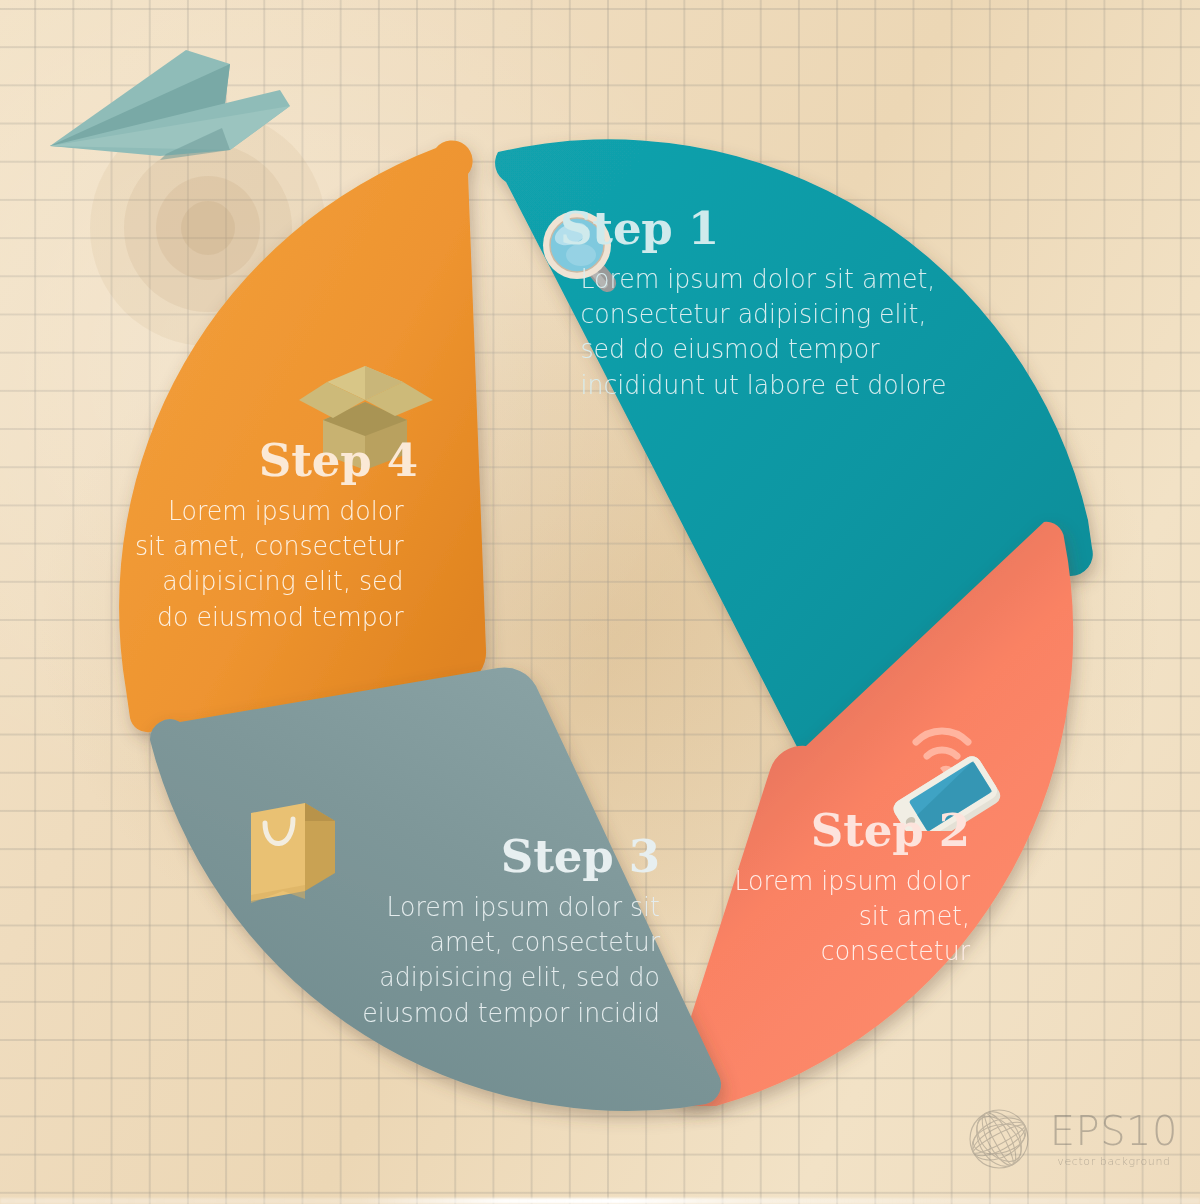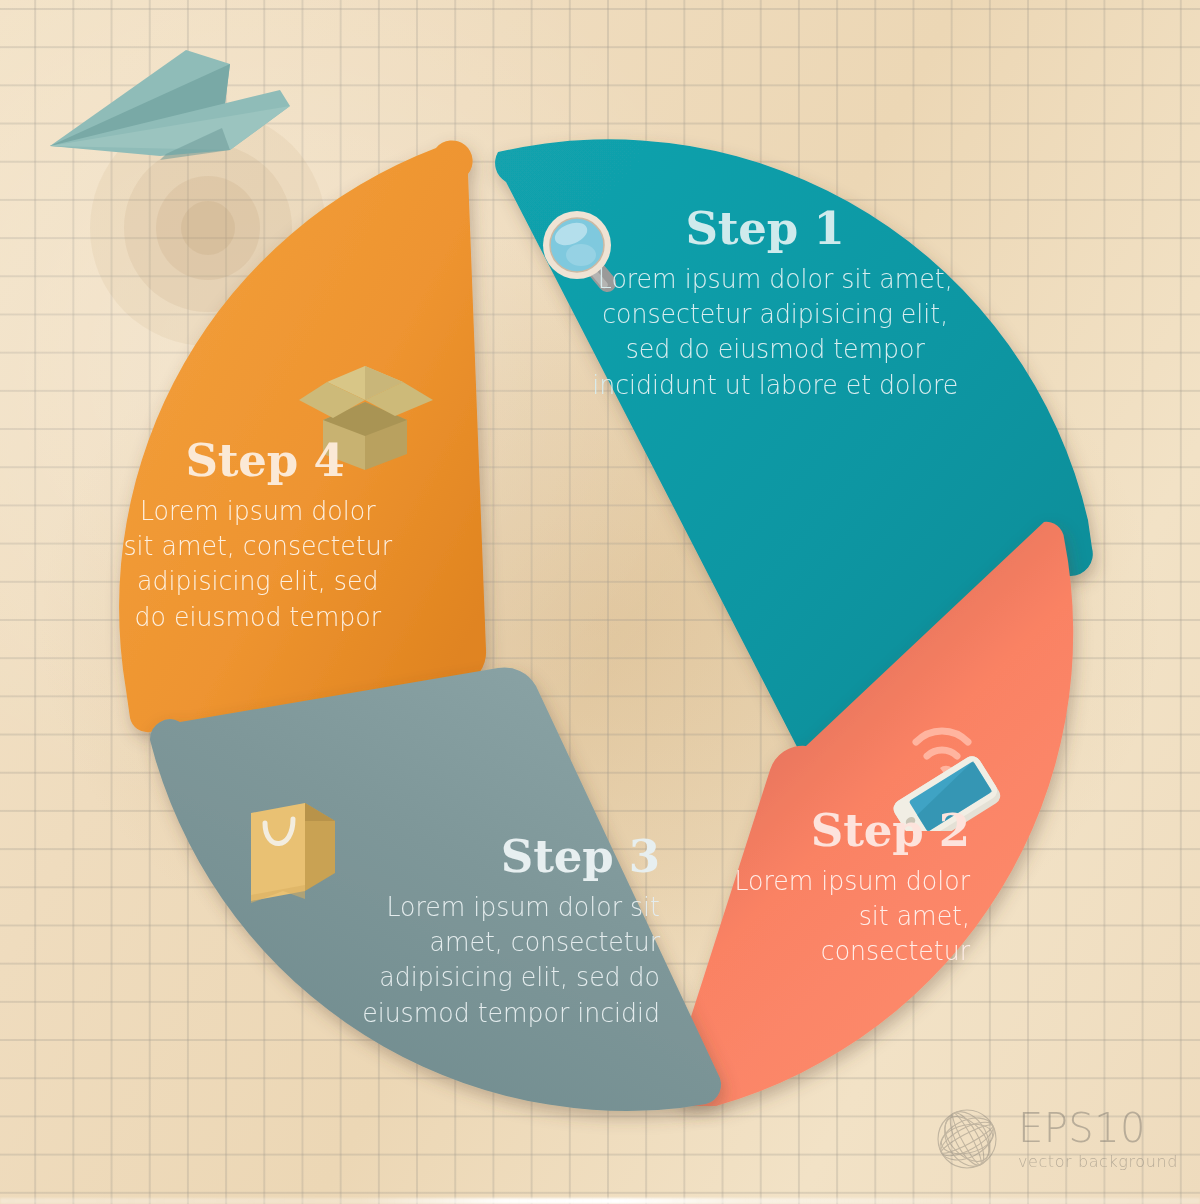--- a/index.html
+++ b/index.html
@@ -118,33 +118,33 @@
   }
   .step p {
     margin: 0;
     font-size: 26.5px;
     line-height: 1.33;
     font-weight: 300;
     font-family: "DejaVu Sans", sans-serif;
     white-space: pre-line;
     transform: scaleX(0.95);
   }
-  .step.s1 { left: 560px; top: 206px; width: 410px; text-align: center; transform-origin: right top;}
+  .step.s1 { left: 560px; top: 206px; width: 410px; text-align: left; transform-origin: right top;}
   .step.s1 h2 { color: #cfeaec; }
   .step.s1 p  { color: #d8edef; transform-origin: right center;}
 
   .step.s2 { left: 700px; top: 808px; width: 270px; text-align: right; }
   .step.s2 h2 { color: #fde3dc; }
   .step.s2 p  { color: #ffeee9; transform-origin: right center;}
 
   .step.s3 { left: 330px; top: 834px; width: 330px; text-align: right; }
   .step.s3 h2 { color: #e7eff0; }
   .step.s3 p  { color: #e4eced; transform-origin: right center;}
 
-  .step.s4 { left: 120px; top: 438px; width: 290px; text-align: center; }
+  .step.s4 { left: 128px; top: 438px; width: 290px; text-align: right; }
   .step.s4 h2 { color: #fbe9d6; }
   .step.s4 p  { color: #fdf0e0; transform-origin: left center;}
 
   .stepicon { position: absolute; }
   .ic1 { left: 531px; top: 207px; width: 92px; height: 100px; }
   .ic2 { left: 880px; top: 706px; width: 130px; height: 125px; }
   .ic3 { left: 243px; top: 795px; width: 100px; height: 110px; }
   .ic4 { left: 295px; top: 352px; width: 140px; height: 120px; }
 
   
@@ -155,21 +155,21 @@
     opacity: .42;
   }
   .eps .globe { width: 74px; height: 74px; }
   .eps .lbl { text-align: left; }
   .eps .big {
     font-size: 40px; color: #6e6a63; letter-spacing: .5px;
     font-family: "DejaVu Sans", sans-serif; font-weight: 300;
     line-height: 1;
   }
   .eps .small {
-    font-size: 16px; color: #6e6a63; letter-spacing: .6px;
+    font-size: 11px; color: #6e6a63; letter-spacing: .6px;
     font-family: "DejaVu Sans", sans-serif; font-weight: 300;
     margin-top: 4px; text-align: center;
   }
 </style>
 </head>
 <body>
 
 <div id="stage">
 
   <div class="bg-paper"></div>

